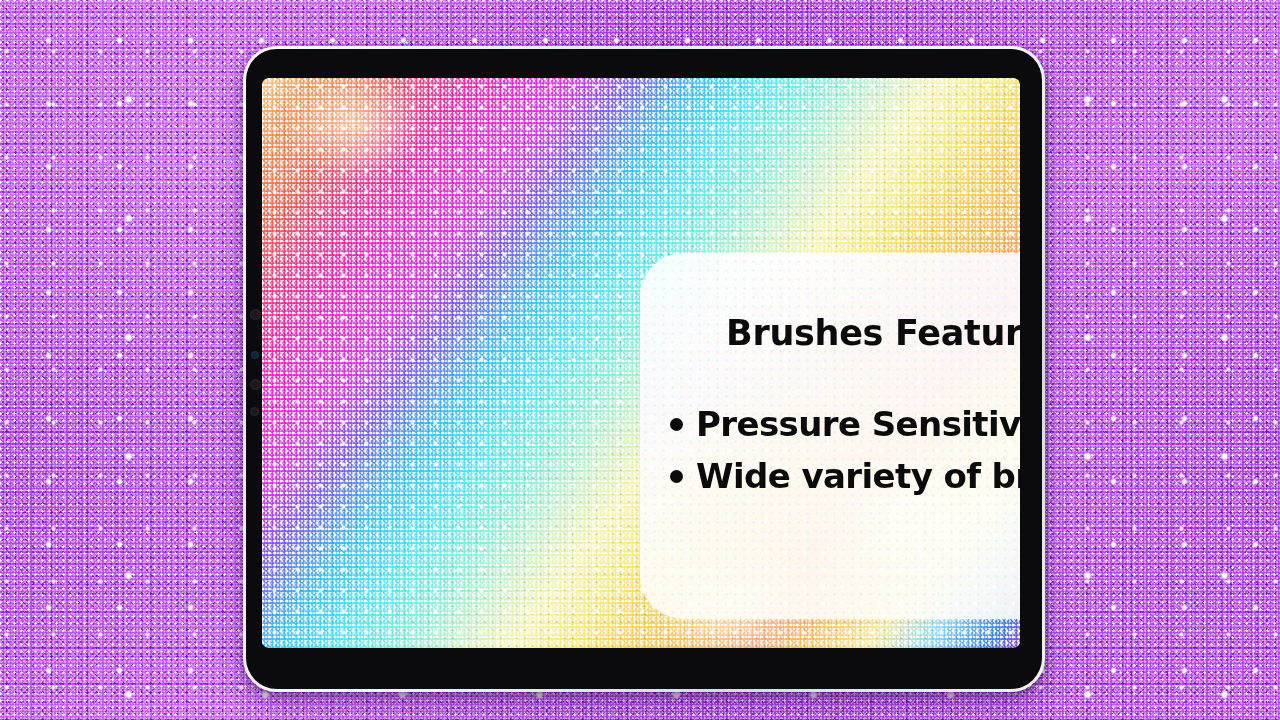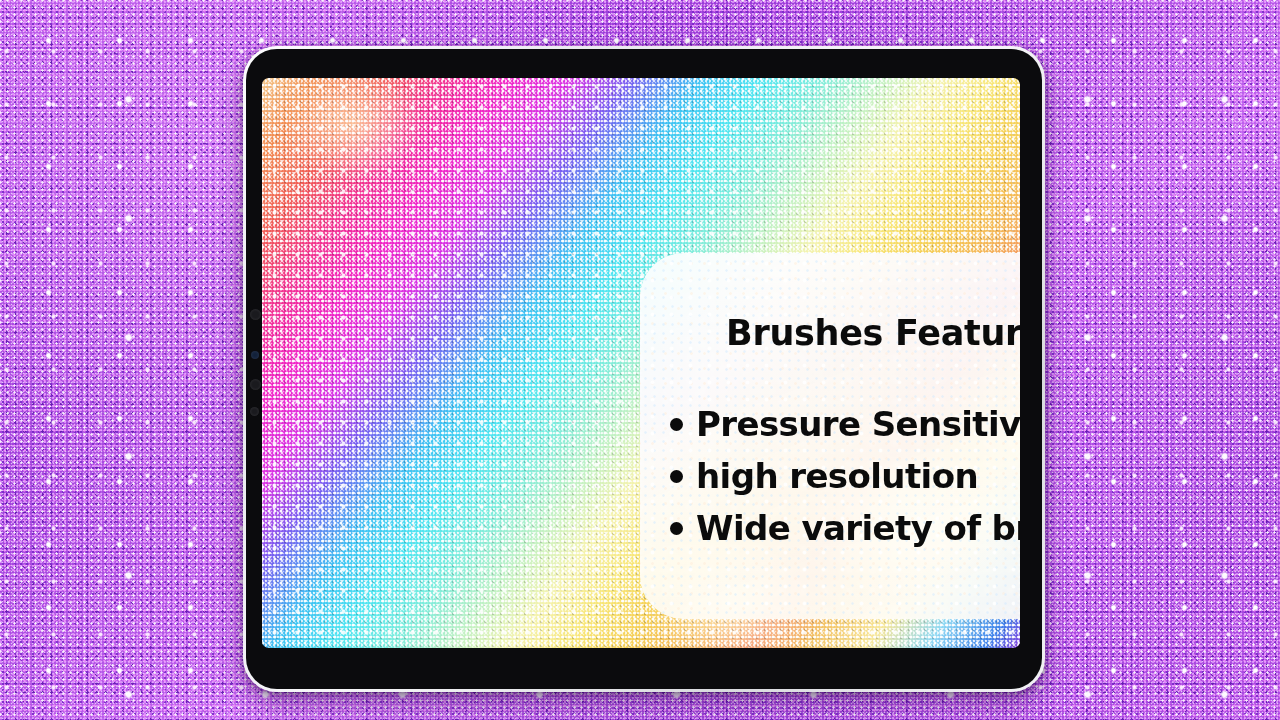--- a/index.html
+++ b/index.html
@@ -270,24 +270,20 @@
 
       <div class="card-title">Brushes Features</div>
 
       <ul class="feature-list">
         <li class="feature-item">
           <span class="bullet-dot"></span>
           <span>Pressure Sensitive</span>
         </li>
         <li class="feature-item">
           <span class="bullet-dot"></span>
-          <span>high resolution</span>
-        </li>
-        <li class="feature-item">
-          <span class="bullet-dot"></span>
           <span>Wide variety of brushes</span>
         </li>
       </ul>
     </div>
   </div>
 
   <div class="sensors">
     <div class="sensor-dot d1"></div>
     <div class="sensor-dot d2"></div>
     <div class="sensor-dot d3"></div>

